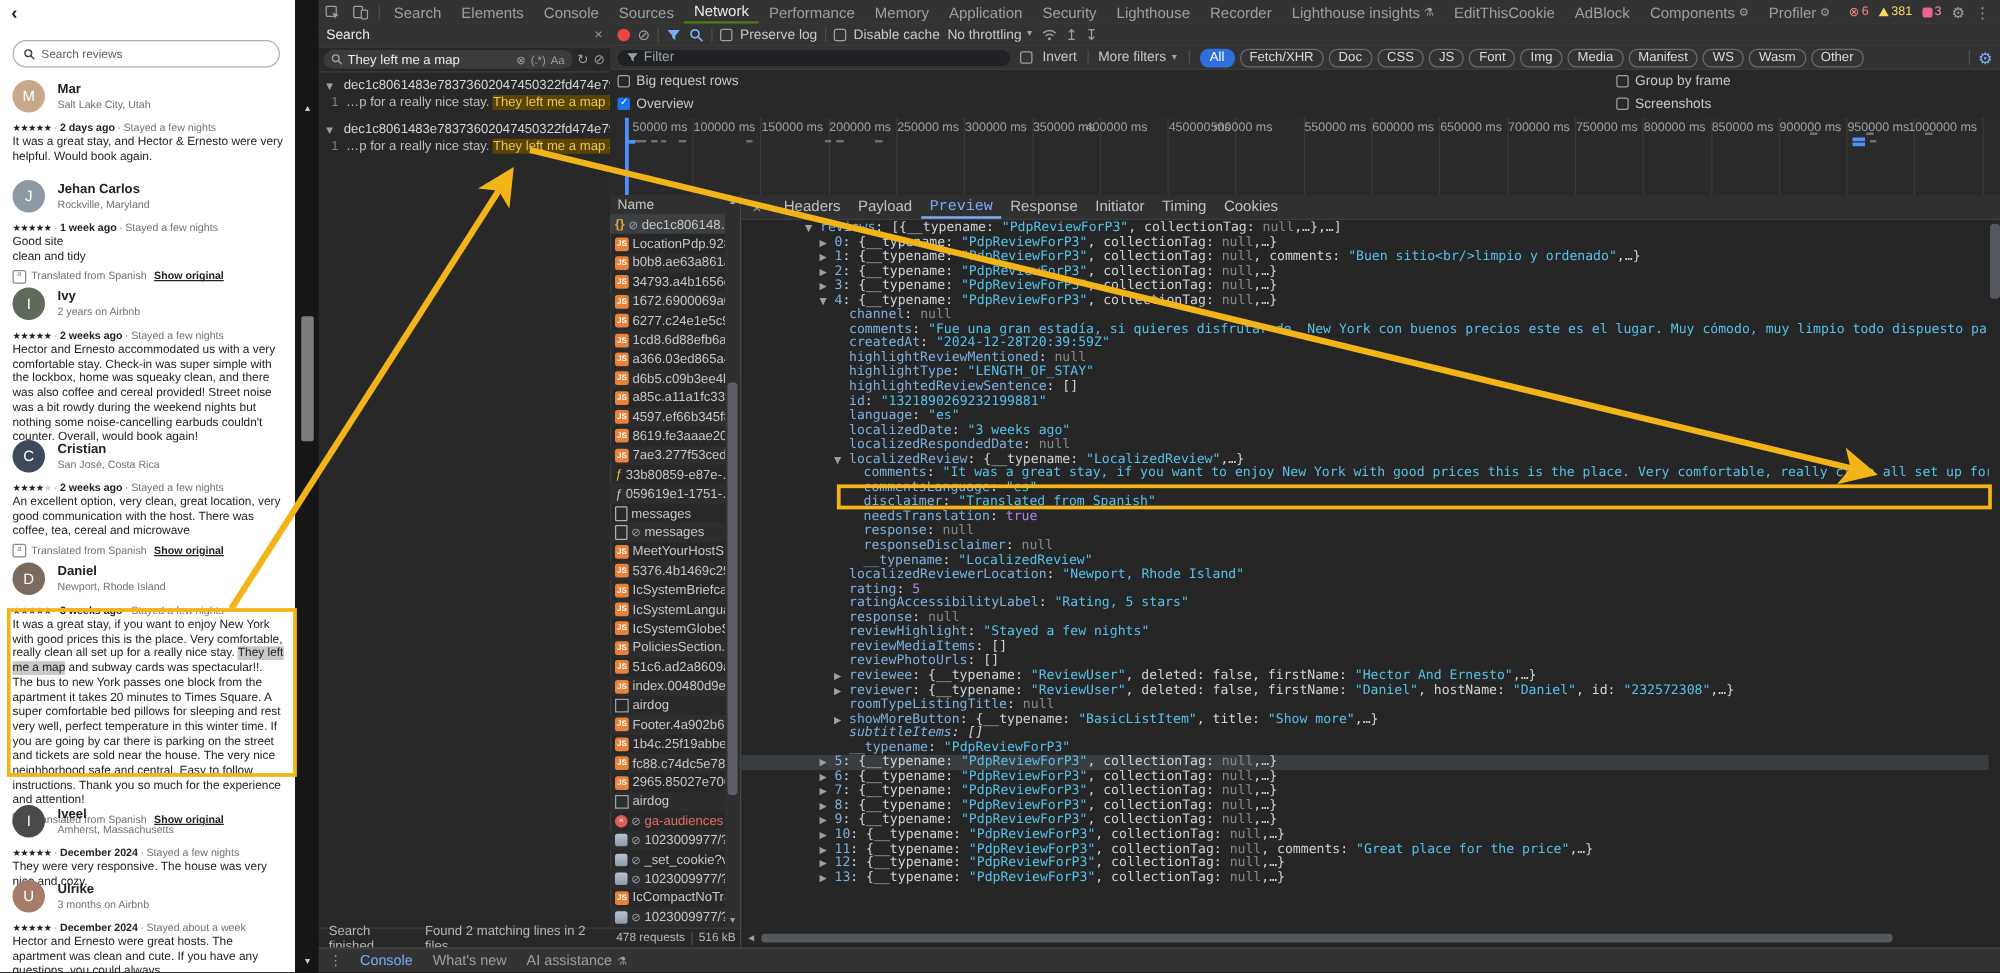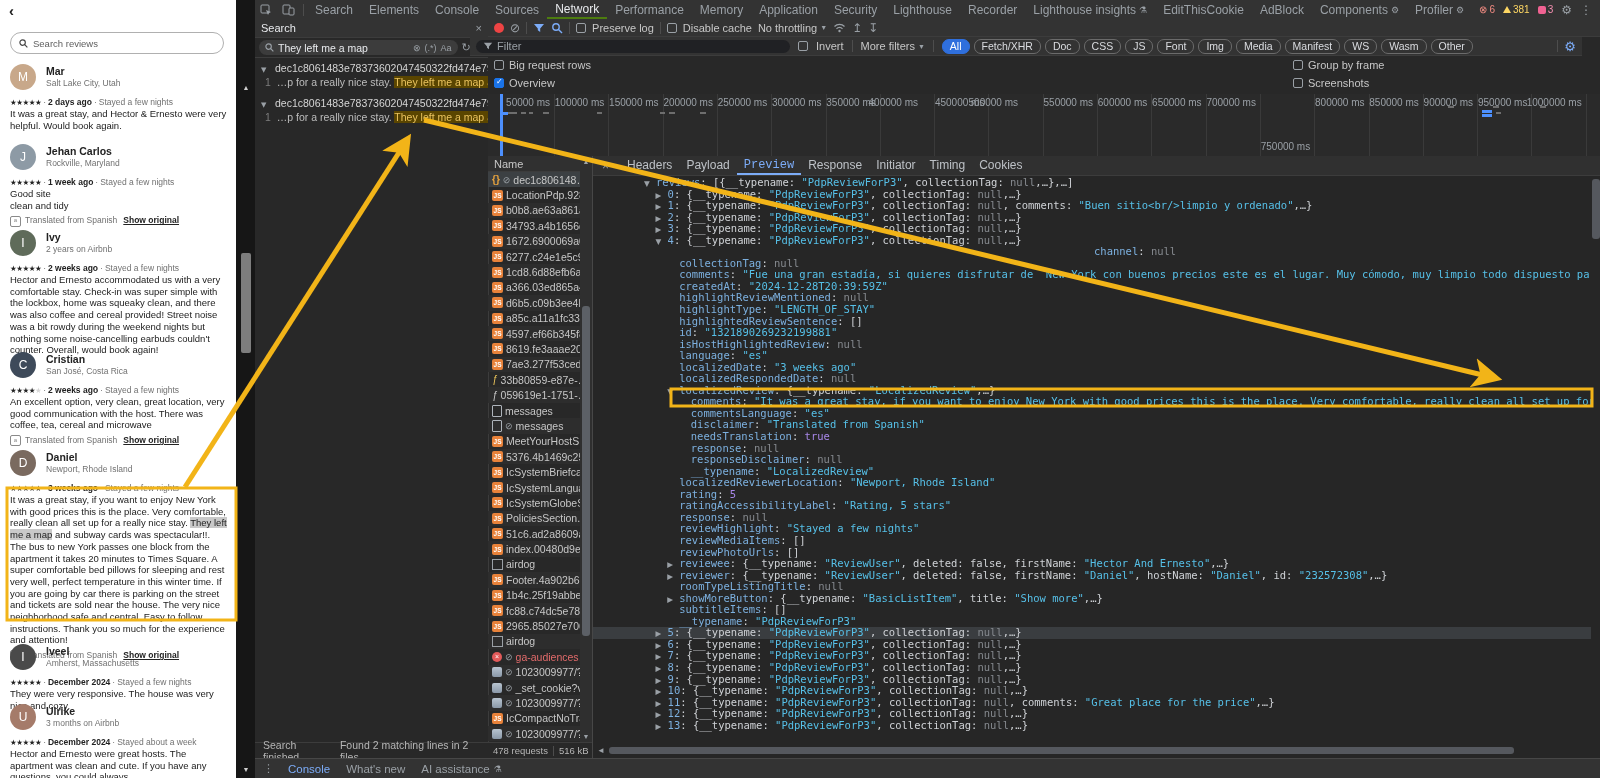--- a/index.html
+++ b/index.html
@@ -75,21 +75,21 @@
                border-bottom:1px solid #3c3c3c;display:flex;align-items:center;gap:6px;padding:0 6px;box-sizing:border-box;}
   .ic-rec{width:10px;height:10px;border-radius:50%;background:#ee4444;display:inline-block;}
   .ic-txt{color:#9aa0a6;font-size:12px;line-height:1;}
   .vsep{width:1px;height:12px;background:#4d4d4d;}
   .cb{width:10px;height:10px;border:1px solid #9aa0a6;border-radius:2px;display:inline-block;box-sizing:border-box;flex:0 0 auto;}
   .cb.on{background:#1a73e8;border-color:#1a73e8;position:relative;}
   .cb.on::after{content:"✓";position:absolute;left:1px;top:-2px;font-size:8px;color:#fff;}
   .lbl{color:#c7c7c7;white-space:nowrap;}
   .ddl{display:flex;align-items:center;gap:3px;white-space:nowrap;color:#c7c7c7;}
   .caret{font-size:7px;color:#9aa0a6;}
-  #filterrow{position:absolute;left:215px;top:37px;width:1112px;height:19px;background:#333;
+  #filterrow{position:absolute;left:233px;top:37px;width:1112px;height:19px;background:#333;
              border-bottom:1px solid #3c3c3c;display:flex;align-items:center;gap:8px;padding:0 6px;box-sizing:border-box;}
   #filterbox{width:300px;height:13px;background:#202124;border-radius:8px;display:flex;align-items:center;
              gap:4px;padding:0 7px;color:#9aa0a6;}
   .chip{height:13px;line-height:13px;padding:0 7px;border-radius:7px;border:1px solid #6b6b6b;
         color:#dadce0;font-size:10.5px;white-space:nowrap;}
   .chip.active{background:#2f6fdd;border-color:#2f6fdd;color:#fff;}
   #chips{display:flex;gap:4px;align-items:center;}
   #gear-net{margin-left:auto;display:flex;align-items:center;gap:6px;}
   .gear-blue{color:#7cacf8;font-size:13px;}
   #optrows{position:absolute;left:233px;top:56px;width:1112px;height:38px;background:#282828;}
@@ -456,21 +456,21 @@
           <div class="tlab" style="left: 534px;">500000 ms</div>
           <div class="grid" style="left: 609px;"></div>
           <div class="tlab" style="left: 609px;">550000 ms</div>
           <div class="grid" style="left: 663.3px;"></div>
           <div class="tlab" style="left: 663.3px;">600000 ms</div>
           <div class="grid" style="left: 717.6px;"></div>
           <div class="tlab" style="left: 717.6px;">650000 ms</div>
           <div class="grid" style="left: 771.9px;"></div>
           <div class="tlab" style="left: 771.9px;">700000 ms</div>
           <div class="grid" style="left: 826.2px;"></div>
-          <div class="tlab" style="left: 826.2px; margin-top: 44px;">750000 ms</div>
+          <div class="tlab" style="left: 826.2px;">750000 ms</div>
           <div class="grid" style="left: 880.5px;"></div>
           <div class="tlab" style="left: 880.5px;">800000 ms</div>
           <div class="grid" style="left: 934.8px;"></div>
           <div class="tlab" style="left: 934.8px;">850000 ms</div>
           <div class="grid" style="left: 989.1px;"></div>
           <div class="tlab" style="left: 989.1px;">900000 ms</div>
           <div class="grid" style="left: 1043.4px;"></div>
           <div class="tlab" style="left: 1043.4px;">950000 ms</div>
           <div class="grid" style="left: 1097.7px;"></div>
           <div class="tlab" style="left: 1097.7px;">1000000 ms</div>
@@ -674,29 +674,27 @@
             <span class="pv-tab">Cookies</span>
           </span>
       </div>
       <div id="json">
           <div class="jl" style="padding-left: 51px;"><span class="ar">▼</span><span class="jk">reviews</span><span class="jp">: [{__typename: </span><span class="jstr">"PdpReviewForP3"</span><span class="jp">, collectionTag: </span><span class="jn">null</span><span class="jp">,…},…]</span></div>
           <div class="jl" style="padding-left: 62.6px;"><span class="ar">▶</span><span class="jk">0</span><span class="jp">: {__typename: </span><span class="jstr">"PdpReviewForP3"</span><span class="jp">, collectionTag: </span><span class="jn">null</span><span class="jp">,…}</span></div>
           <div class="jl" style="padding-left: 62.6px;"><span class="ar">▶</span><span class="jk">1</span><span class="jp">: {__typename: </span><span class="jstr">"PdpReviewForP3"</span><span class="jp">, collectionTag: </span><span class="jn">null</span><span class="jp">, comments: </span><span class="jstr">"Buen sitio&lt;br/&gt;limpio y ordenado"</span><span class="jp">,…}</span></div>
           <div class="jl" style="padding-left: 62.6px;"><span class="ar">▶</span><span class="jk">2</span><span class="jp">: {__typename: </span><span class="jstr">"PdpReviewForP3"</span><span class="jp">, collectionTag: </span><span class="jn">null</span><span class="jp">,…}</span></div>
           <div class="jl" style="padding-left: 62.6px;"><span class="ar">▶</span><span class="jk">3</span><span class="jp">: {__typename: </span><span class="jstr">"PdpReviewForP3"</span><span class="jp">, collectionTag: </span><span class="jn">null</span><span class="jp">,…}</span></div>
           <div class="jl" style="padding-left: 62.6px;"><span class="ar">▼</span><span class="jk">4</span><span class="jp">: {__typename: </span><span class="jstr">"PdpReviewForP3"</span><span class="jp">, collectionTag: </span><span class="jn">null</span><span class="jp">,…}</span></div>
-          <div class="jl" style="padding-left: 74.2px; text-align: center;"><span class="ar"></span><span class="jk">channel</span><span class="jp">: </span><span class="jn">null</span></div>
-          <div class="jl" style="padding-left: 74.2px;"><span class="ar"></span><span class="jk">collectionTag</span><span class="jp">: </span><span class="jn">null</span></div>
+          <div class="jl" style="padding-left: 74.2px;"><span class="ar"></span><span class="jk">channel</span><span class="jp">: </span><span class="jn">null</span></div>
           <div class="jl" style="padding-left: 74.2px;"><span class="ar"></span><span class="jk">comments</span><span class="jp">: </span><span class="jstr">"Fue una gran estadía, si quieres disfrutar de  New York con buenos precios este es el lugar. Muy cómodo, muy limpio todo dispuesto para una estadía muy agradable. Me dejaron un m</span></div>
           <div class="jl" style="padding-left: 74.2px;"><span class="ar"></span><span class="jk">createdAt</span><span class="jp">: </span><span class="jstr">"2024-12-28T20:39:59Z"</span></div>
           <div class="jl" style="padding-left: 74.2px;"><span class="ar"></span><span class="jk">highlightReviewMentioned</span><span class="jp">: </span><span class="jn">null</span></div>
           <div class="jl" style="padding-left: 74.2px;"><span class="ar"></span><span class="jk">highlightType</span><span class="jp">: </span><span class="jstr">"LENGTH_OF_STAY"</span></div>
           <div class="jl" style="padding-left: 74.2px;"><span class="ar"></span><span class="jk">highlightedReviewSentence</span><span class="jp">: []</span></div>
           <div class="jl" style="padding-left: 74.2px;"><span class="ar"></span><span class="jk">id</span><span class="jp">: </span><span class="jstr">"1321890269232199881"</span></div>
-          <div class="jl" style="padding-left: 74.2px;"><span class="ar"></span><span class="jk">isHostHighlightedReview</span><span class="jp">: </span><span class="jn">null</span></div>
           <div class="jl" style="padding-left: 74.2px;"><span class="ar"></span><span class="jk">language</span><span class="jp">: </span><span class="jstr">"es"</span></div>
           <div class="jl" style="padding-left: 74.2px;"><span class="ar"></span><span class="jk">localizedDate</span><span class="jp">: </span><span class="jstr">"3 weeks ago"</span></div>
           <div class="jl" style="padding-left: 74.2px;"><span class="ar"></span><span class="jk">localizedRespondedDate</span><span class="jp">: </span><span class="jn">null</span></div>
           <div class="jl" style="padding-left: 74.2px;"><span class="ar">▼</span><span class="jk">localizedReview</span><span class="jp">: {__typename: </span><span class="jstr">"LocalizedReview"</span><span class="jp">,…}</span></div>
           <div class="jl" style="padding-left: 85.8px;"><span class="ar"></span><span class="jk">comments</span><span class="jp">: </span><span class="jstr">"It was a great stay, if you want to enjoy New York with good prices this is the place. Very comfortable, really clean all set up for a really nice stay. </span></div>
           <div class="jl" style="padding-left: 85.8px;"><span class="ar"></span><span class="jk">commentsLanguage</span><span class="jp">: </span><span class="jstr">"es"</span></div>
           <div class="jl" style="padding-left: 85.8px;"><span class="ar"></span><span class="jk">disclaimer</span><span class="jp">: </span><span class="jstr">"Translated from Spanish"</span></div>
           <div class="jl" style="padding-left: 85.8px;"><span class="ar"></span><span class="jk">needsTranslation</span><span class="jp">: </span><span class="jb">true</span></div>
           <div class="jl" style="padding-left: 85.8px;"><span class="ar"></span><span class="jk">response</span><span class="jp">: </span><span class="jn">null</span></div>
           <div class="jl" style="padding-left: 85.8px;"><span class="ar"></span><span class="jk">responseDisclaimer</span><span class="jp">: </span><span class="jn">null</span></div>
@@ -705,21 +703,21 @@
           <div class="jl" style="padding-left: 74.2px;"><span class="ar"></span><span class="jk">rating</span><span class="jp">: </span><span class="jb">5</span></div>
           <div class="jl" style="padding-left: 74.2px;"><span class="ar"></span><span class="jk">ratingAccessibilityLabel</span><span class="jp">: </span><span class="jstr">"Rating, 5 stars"</span></div>
           <div class="jl" style="padding-left: 74.2px;"><span class="ar"></span><span class="jk">response</span><span class="jp">: </span><span class="jn">null</span></div>
           <div class="jl" style="padding-left: 74.2px;"><span class="ar"></span><span class="jk">reviewHighlight</span><span class="jp">: </span><span class="jstr">"Stayed a few nights"</span></div>
           <div class="jl" style="padding-left: 74.2px;"><span class="ar"></span><span class="jk">reviewMediaItems</span><span class="jp">: []</span></div>
           <div class="jl" style="padding-left: 74.2px;"><span class="ar"></span><span class="jk">reviewPhotoUrls</span><span class="jp">: []</span></div>
           <div class="jl" style="padding-left: 74.2px;"><span class="ar">▶</span><span class="jk">reviewee</span><span class="jp">: {__typename: </span><span class="jstr">"ReviewUser"</span><span class="jp">, deleted: false, firstName: </span><span class="jstr">"Hector And Ernesto"</span><span class="jp">,…}</span></div>
           <div class="jl" style="padding-left: 74.2px;"><span class="ar">▶</span><span class="jk">reviewer</span><span class="jp">: {__typename: </span><span class="jstr">"ReviewUser"</span><span class="jp">, deleted: false, firstName: </span><span class="jstr">"Daniel"</span><span class="jp">, hostName: </span><span class="jstr">"Daniel"</span><span class="jp">, id: </span><span class="jstr">"232572308"</span><span class="jp">,…}</span></div>
           <div class="jl" style="padding-left: 74.2px;"><span class="ar"></span><span class="jk">roomTypeListingTitle</span><span class="jp">: </span><span class="jn">null</span></div>
           <div class="jl" style="padding-left: 74.2px;"><span class="ar">▶</span><span class="jk">showMoreButton</span><span class="jp">: {__typename: </span><span class="jstr">"BasicListItem"</span><span class="jp">, title: </span><span class="jstr">"Show more"</span><span class="jp">,…}</span></div>
-          <div class="jl" style="padding-left: 74.2px;"><span class="ar"></span><span class="jk">subtitleItems</span><span class="jp">: []</span></div>
+          <div class="jl" style="padding-left: 74.2px; font-style: italic;"><span class="ar"></span><span class="jk">subtitleItems</span><span class="jp">: []</span></div>
           <div class="jl" style="padding-left: 74.2px;"><span class="ar"></span><span class="jk">__typename</span><span class="jp">: </span><span class="jstr">"PdpReviewForP3"</span></div>
           <div class="jl hl" style="padding-left: 62.6px;"><span class="ar">▶</span><span class="jk">5</span><span class="jp">: {__typename: </span><span class="jstr">"PdpReviewForP3"</span><span class="jp">, collectionTag: </span><span class="jn">null</span><span class="jp">,…}</span></div>
           <div class="jl" style="padding-left: 62.6px;"><span class="ar">▶</span><span class="jk">6</span><span class="jp">: {__typename: </span><span class="jstr">"PdpReviewForP3"</span><span class="jp">, collectionTag: </span><span class="jn">null</span><span class="jp">,…}</span></div>
           <div class="jl" style="padding-left: 62.6px;"><span class="ar">▶</span><span class="jk">7</span><span class="jp">: {__typename: </span><span class="jstr">"PdpReviewForP3"</span><span class="jp">, collectionTag: </span><span class="jn">null</span><span class="jp">,…}</span></div>
           <div class="jl" style="padding-left: 62.6px;"><span class="ar">▶</span><span class="jk">8</span><span class="jp">: {__typename: </span><span class="jstr">"PdpReviewForP3"</span><span class="jp">, collectionTag: </span><span class="jn">null</span><span class="jp">,…}</span></div>
           <div class="jl" style="padding-left: 62.6px;"><span class="ar">▶</span><span class="jk">9</span><span class="jp">: {__typename: </span><span class="jstr">"PdpReviewForP3"</span><span class="jp">, collectionTag: </span><span class="jn">null</span><span class="jp">,…}</span></div>
           <div class="jl" style="padding-left: 62.6px;"><span class="ar">▶</span><span class="jk">10</span><span class="jp">: {__typename: </span><span class="jstr">"PdpReviewForP3"</span><span class="jp">, collectionTag: </span><span class="jn">null</span><span class="jp">,…}</span></div>
           <div class="jl" style="padding-left: 62.6px;"><span class="ar">▶</span><span class="jk">11</span><span class="jp">: {__typename: </span><span class="jstr">"PdpReviewForP3"</span><span class="jp">, collectionTag: </span><span class="jn">null</span><span class="jp">, comments: </span><span class="jstr">"Great place for the price"</span><span class="jp">,…}</span></div>
           <div class="jl" style="padding-left: 62.6px;"><span class="ar">▶</span><span class="jk">12</span><span class="jp">: {__typename: </span><span class="jstr">"PdpReviewForP3"</span><span class="jp">, collectionTag: </span><span class="jn">null</span><span class="jp">,…}</span></div>
           <div class="jl" style="padding-left: 62.6px;"><span class="ar">▶</span><span class="jk">13</span><span class="jp">: {__typename: </span><span class="jstr">"PdpReviewForP3"</span><span class="jp">, collectionTag: </span><span class="jn">null</span><span class="jp">,…}</span></div>

